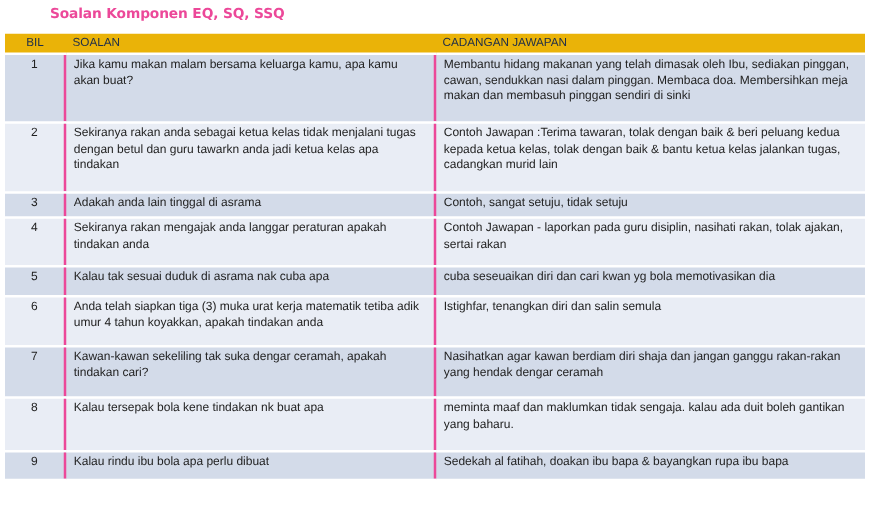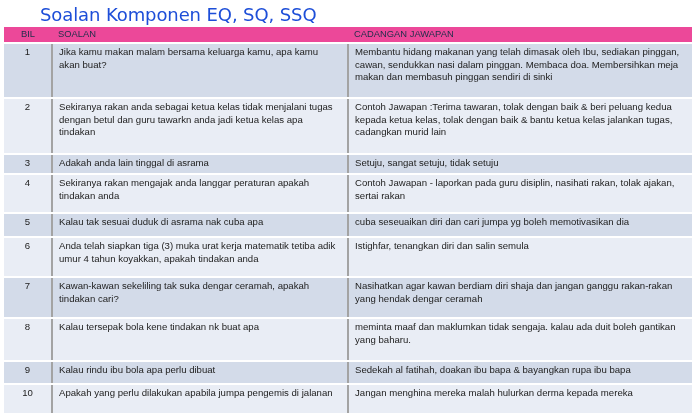--- a/index.html
+++ b/index.html
@@ -6,50 +6,51 @@
     body {
       width: 696px; height: 419px; overflow: hidden;
       background: #ffffff;
       font-family: "Liberation Sans", sans-serif;
       color: #222;
       position: relative;
     }
     .title {
       position: absolute; left: 40px; top: 4px;
       font-family: "DejaVu Sans", sans-serif;
-      font-size: 18px; color: #1d4ed8;
+      font-size: 11px; color: #ec4899;
       letter-spacing: -0.1px;
+      font-weight: bold;
     }
     table.qa {
       position: absolute; left: 4px; top: 27px;
       width: 688px;
       border-collapse: collapse;
       table-layout: fixed;
       font-size: 9.6px;
       line-height: 12.6px;
     }
     table.qa col.c-bil { width: 48px; }
     table.qa col.c-soalan { width: 296px; }
     table.qa col.c-jawapan { width: 344px; }
     table.qa th {
-      background: #ec4899;
+      background: #eab308;
       color: #1e2e4a;
       font-weight: normal;
       text-align: left;
       height: 15px;
       padding: 0 6px;
       font-size: 9.4px;
       border-bottom: 2px solid #ffffff;
     }
     table.qa th.bil { text-align: center; }
     table.qa td {
       vertical-align: top;
       padding: 2px 6px 0 6px;
       border-bottom: 2px solid #ffffff;
-      border-left: 2px solid #a3a3a3;
+      border-left: 2px solid #ec4899;
     }
     table.qa td.bil { text-align: center; border-left: none; }
     table.qa tr.odd td { background: #d3dbe9; }
     table.qa tr.even td { background: #e9edf5; }
   </style>
 </head>
 <body>
 
 <div class="title">Soalan Komponen EQ, SQ, SSQ</div>
 
@@ -73,31 +74,31 @@
       <td>Membantu hidang makanan yang telah dimasak oleh Ibu, sediakan pinggan, cawan, sendukkan nasi dalam pinggan. Membaca doa. Membersihkan meja makan dan membasuh pinggan sendiri di sinki</td>
     </tr>
     <tr class="even" style="height:56px">
       <td class="bil">2</td>
       <td>Sekiranya rakan anda sebagai ketua kelas tidak menjalani tugas dengan betul dan guru tawarkn anda jadi ketua kelas apa tindakan</td>
       <td>Contoh Jawapan :Terima tawaran, tolak dengan baik &amp; beri peluang kedua kepada ketua kelas, tolak dengan baik &amp; bantu ketua kelas jalankan tugas, cadangkan murid lain</td>
     </tr>
     <tr class="odd" style="height:20px">
       <td class="bil">3</td>
       <td>Adakah anda lain tinggal di asrama</td>
-      <td>Setuju, sangat setuju, tidak setuju</td>
+      <td>Contoh, sangat setuju, tidak setuju</td>
     </tr>
     <tr class="even" style="height:39px">
       <td class="bil">4</td>
       <td>Sekiranya rakan mengajak anda langgar peraturan apakah tindakan anda</td>
       <td>Contoh Jawapan - laporkan pada guru disiplin, nasihati rakan, tolak ajakan, sertai rakan</td>
     </tr>
     <tr class="odd" style="height:24px">
       <td class="bil">5</td>
       <td>Kalau tak sesuai duduk di asrama nak cuba apa</td>
-      <td>cuba seseuaikan diri dan cari jumpa yg boleh memotivasikan dia</td>
+      <td>cuba seseuaikan diri dan cari kwan yg bola memotivasikan dia</td>
     </tr>
     <tr class="even" style="height:40px">
       <td class="bil">6</td>
       <td>Anda telah siapkan tiga (3) muka urat kerja matematik tetiba adik umur 4 tahun koyakkan, apakah tindakan anda</td>
       <td>Istighfar, tenangkan diri dan salin semula</td>
     </tr>
     <tr class="odd" style="height:41px">
       <td class="bil">7</td>
       <td>Kawan-kawan sekeliling tak suka dengar ceramah, apakah tindakan cari?</td>
       <td>Nasihatkan agar kawan berdiam diri shaja dan jangan ganggu rakan-rakan yang hendak dengar ceramah</td>
@@ -105,19 +106,14 @@
     <tr class="even" style="height:43px">
       <td class="bil">8</td>
       <td> Kalau tersepak bola kene tindakan nk buat apa</td>
       <td>meminta maaf dan maklumkan tidak sengaja.  kalau ada duit boleh gantikan yang baharu.</td>
     </tr>
     <tr class="odd" style="height:23px">
       <td class="bil">9</td>
       <td>Kalau rindu ibu bola apa perlu dibuat</td>
       <td>Sedekah al fatihah, doakan ibu bapa &amp; bayangkan rupa ibu bapa</td>
     </tr>
-    <tr class="even" style="height:30px">
-      <td class="bil">10</td>
-      <td>Apakah yang perlu dilakukan apabila jumpa pengemis di jalanan</td>
-      <td>Jangan menghina mereka malah hulurkan derma kepada mereka</td>
-    </tr>
   </tbody>
 </table>
 
 </body></html>

